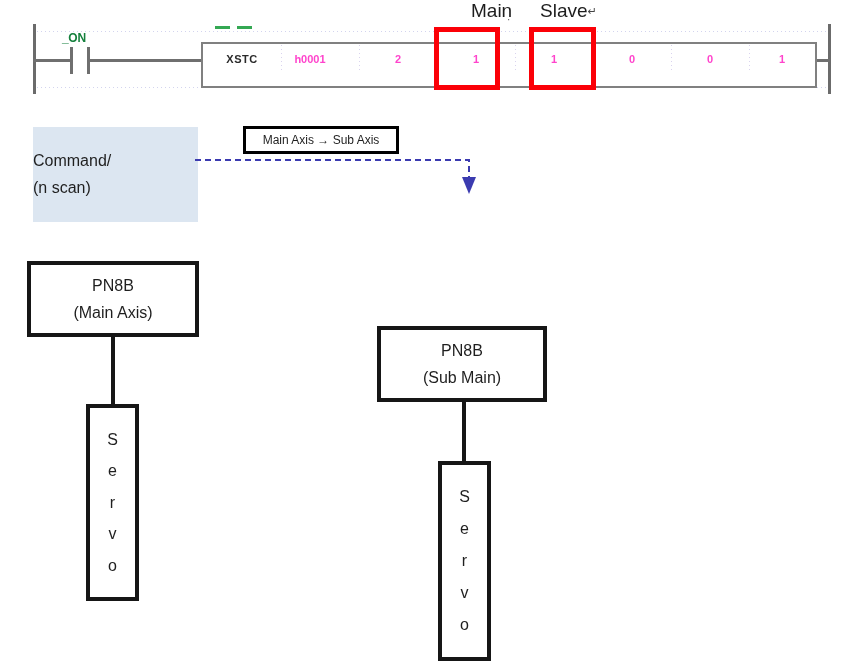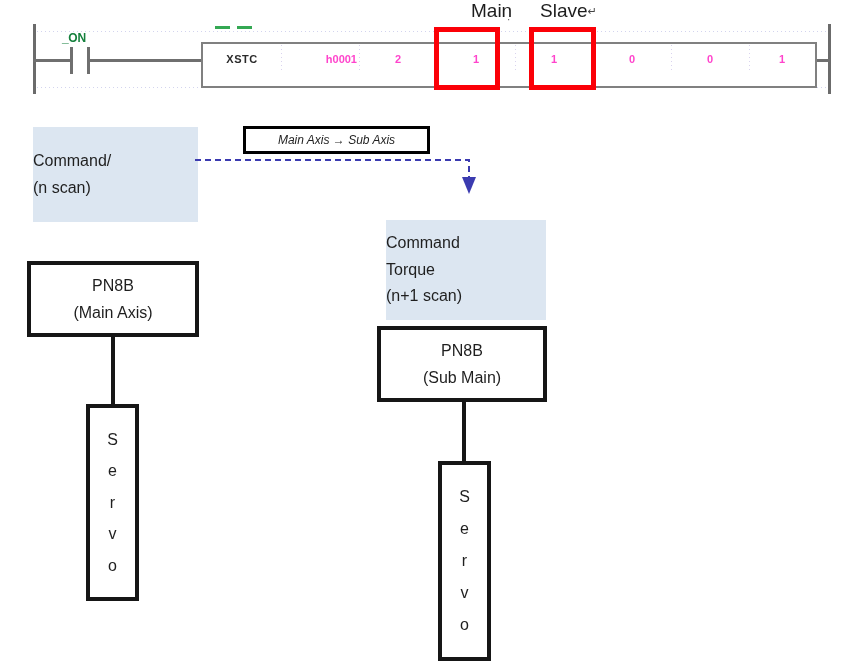--- a/index.html
+++ b/index.html
@@ -264,32 +264,31 @@
     width: 290px;
     height: 50px;
     overflow: visible;
     pointer-events: none;
   }
 
   .note-box {
     position: absolute;
     left: 243px;
     top: 126px;
-    width: 187px;
+    width: 156px;
     height: 28px;
     border: 3px solid #000000;
     background: #ffffff;
     box-sizing: border-box;
     display: flex;
     align-items: center;
     justify-content: center;
     font-size: 12px;
     color: #1f1f1f;
     white-space: nowrap;
-    font-style: italic;
   }
 </style>
 </head>
 <body>
 
 <div id="canvas">
 
   <div id="ladder-section">
 
     <div class="grid-row r1"></div>
@@ -309,21 +308,21 @@
     <div class="contact-label">_ON</div>
 
     <div class="green-marks">
       <span class="g1"></span>
       <span class="g2"></span>
     </div>
 
     <div class="instr-box">
       <div class="instr-cell name" style="left:0px; width:78px;">XSTC</div>
       <div class="cell-sep" style="left:78px;"></div>
-      <div class="instr-cell val" style="left:76px; width:78px;text-align:right;">h0001</div>
+      <div class="instr-cell val" style="left:68px; width:78px;">h0001</div>
       <div class="cell-sep" style="left:156px;"></div>
       <div class="instr-cell val" style="left:156px; width:78px;">2</div>
       <div class="cell-sep" style="left:234px;"></div>
       <div class="instr-cell val" style="left:234px; width:78px;">1</div>
       <div class="cell-sep" style="left:312px;"></div>
       <div class="instr-cell val" style="left:312px; width:78px;">1</div>
       <div class="cell-sep" style="left:390px;"></div>
       <div class="instr-cell val" style="left:390px; width:78px;">0</div>
       <div class="cell-sep" style="left:468px;"></div>
       <div class="instr-cell val" style="left:468px; width:78px;">0</div>
@@ -339,25 +338,20 @@
     <div class="axis-label slave">
       <span>Slave</span><span class="pilcrow">↵</span>
     </div>
   </div>
 
   <div class="fill-box" id="box-cmd-current">
     <span class="line">Command/</span>
     <span class="line">(n scan)</span>
   </div>
 
-  <div class="fill-box" id="box-cmd-torque">
-    <span class="line">Command</span>
-    <span class="line">Torque</span>
-    <span class="line">(n+1 scan)</span>
-  </div>
 
   <div class="outline-box" id="box-pn8b-main">
     <span class="line">PN8B</span>
     <span class="line">(Main Axis)</span>
   </div>
 
   <div class="outline-box" id="box-pn8b-sub">
     <span class="line">PN8B</span>
     <span class="line">(Sub Main)</span>
   </div>

